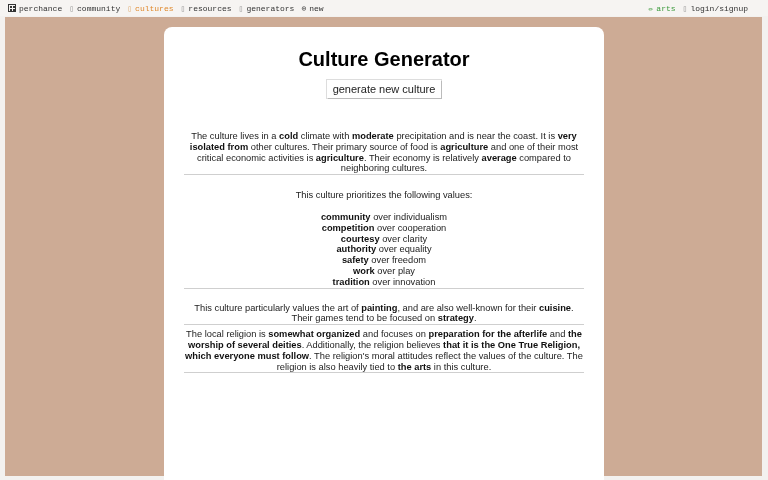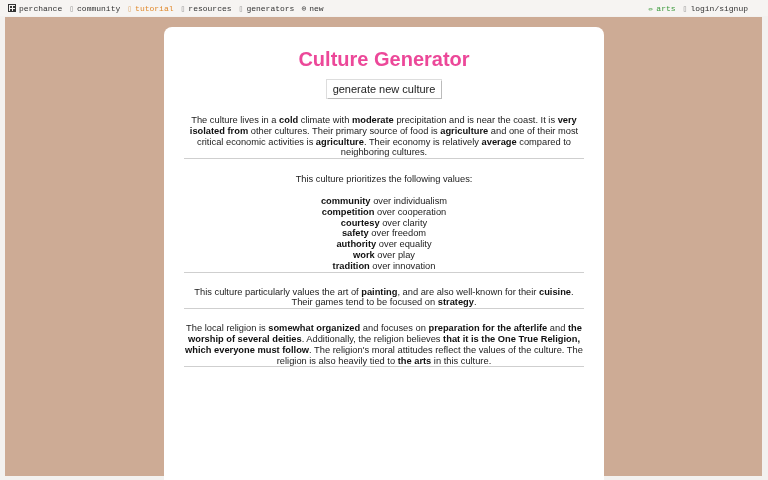--- a/index.html
+++ b/index.html
@@ -39,59 +39,59 @@
     background: #cdab95;
   }
   .card {
     position: absolute; left: 159px; top: 10px; width: 440px; height: 460px;
     background: #ffffff; border-radius: 8px;
     box-sizing: border-box; padding: 0 20px;
     text-align: center; color: #111;
   }
   h1 {
     margin: 0; padding-top: 17px;
-    font-size: 20px; font-weight: bold; line-height: 30px; color: #ec4899;
+    font-size: 20px; font-weight: bold; line-height: 30px; color: #000000;
   }
   .gen-btn {
     display: inline-block; margin-top: 6px;
     font-family: "Liberation Sans", sans-serif; font-size: 11px; color: #222;
     background: #fff; border: none;
     box-shadow: 1px 1px 0 #bbb, 0 0 0 1px #ddd;
     padding: 2px 6px 2px 6px; line-height: 14px; cursor: pointer;
   }
   .section { font-size: 9.3px; line-height: 10.8px; color: #222; }
   .section b { color: #111; }
-  .s1 { margin-top: 17px; padding: 0 2px; }
+  .s1 { margin-top: 33px; padding: 0 2px; }
   hr.div { border: none; border-top: 1px solid #cfcfcf; margin: 0; }
   .hr1 { margin-top: 11px; }
   .s2 { margin-top: 15px; }
   .values { margin-top: 11px; }
   .counter { margin-top: 11px; padding: 0 8px; }
   .hr2 { margin-top: 11px; }
   .s3 { margin-top: 14px; }
   .hr3 { margin-top: 11px; }
-  .s4 { margin-top: 14px; }
+  .s4 { margin-top: 4px; }
   .hr4 { margin-top: 11px; }
 </style>
 </head>
 <body>
 
 <div class="topbar">
   <div class="left">
     <span class="nav-item dice">
       <span class="ic"></span>
       <span>perchance</span>
     </span>
     <span class="nav-item">
       <span class="ic sep-ic">▯</span>
       <span>community</span>
     </span>
     <span class="nav-item tutorial">
       <span class="ic">▯</span>
-      <span>tutorial</span>
+      <span>cultures</span>
     </span>
     <span class="nav-item">
       <span class="ic sep-ic">▯</span>
       <span>resources</span>
     </span>
     <span class="nav-item">
       <span class="ic sep-ic">▯</span>
       <span>generators</span>
     </span>
     <span class="nav-item">
@@ -119,22 +119,22 @@
     <div class="section s1"><span>The culture lives in a </span><b>cold</b><span> climate with </span><b>moderate</b><span> precipitation and is near the coast. It is </span><b>very isolated from</b><span> other cultures. Their primary source of food is </span><b>agriculture</b><span> and one of their most critical economic activities is </span><b>agriculture</b><span>. Their economy is relatively </span><b>average</b><span> compared to neighboring cultures.</span></div>
 
     <hr class="div hr1">
 
     <div class="section s2">
       <div>This culture prioritizes the following values:</div>
       <div class="values">
         <div><b>community</b><span> over individualism</span></div>
         <div><b>competition</b><span> over cooperation</span></div>
         <div><b>courtesy</b><span> over clarity</span></div>
+        <div><b>authority</b><span> over equality</span></div>
         <div><b>safety</b><span> over freedom</span></div>
-        <div><b>authority</b><span> over equality</span></div>
         <div><b>work</b><span> over play</span></div>
         <div><b>tradition</b><span> over innovation</span></div>
       </div>
     </div>
 
     <hr class="div hr2">
 
     <div class="section s3"><span>This culture particularly values the art of </span><b>painting</b><span>, and are also well-known for their </span><b>cuisine</b><span>. Their games tend to be focused on </span><b>strategy</b><span>.</span></div>
 
     <hr class="div hr3">

